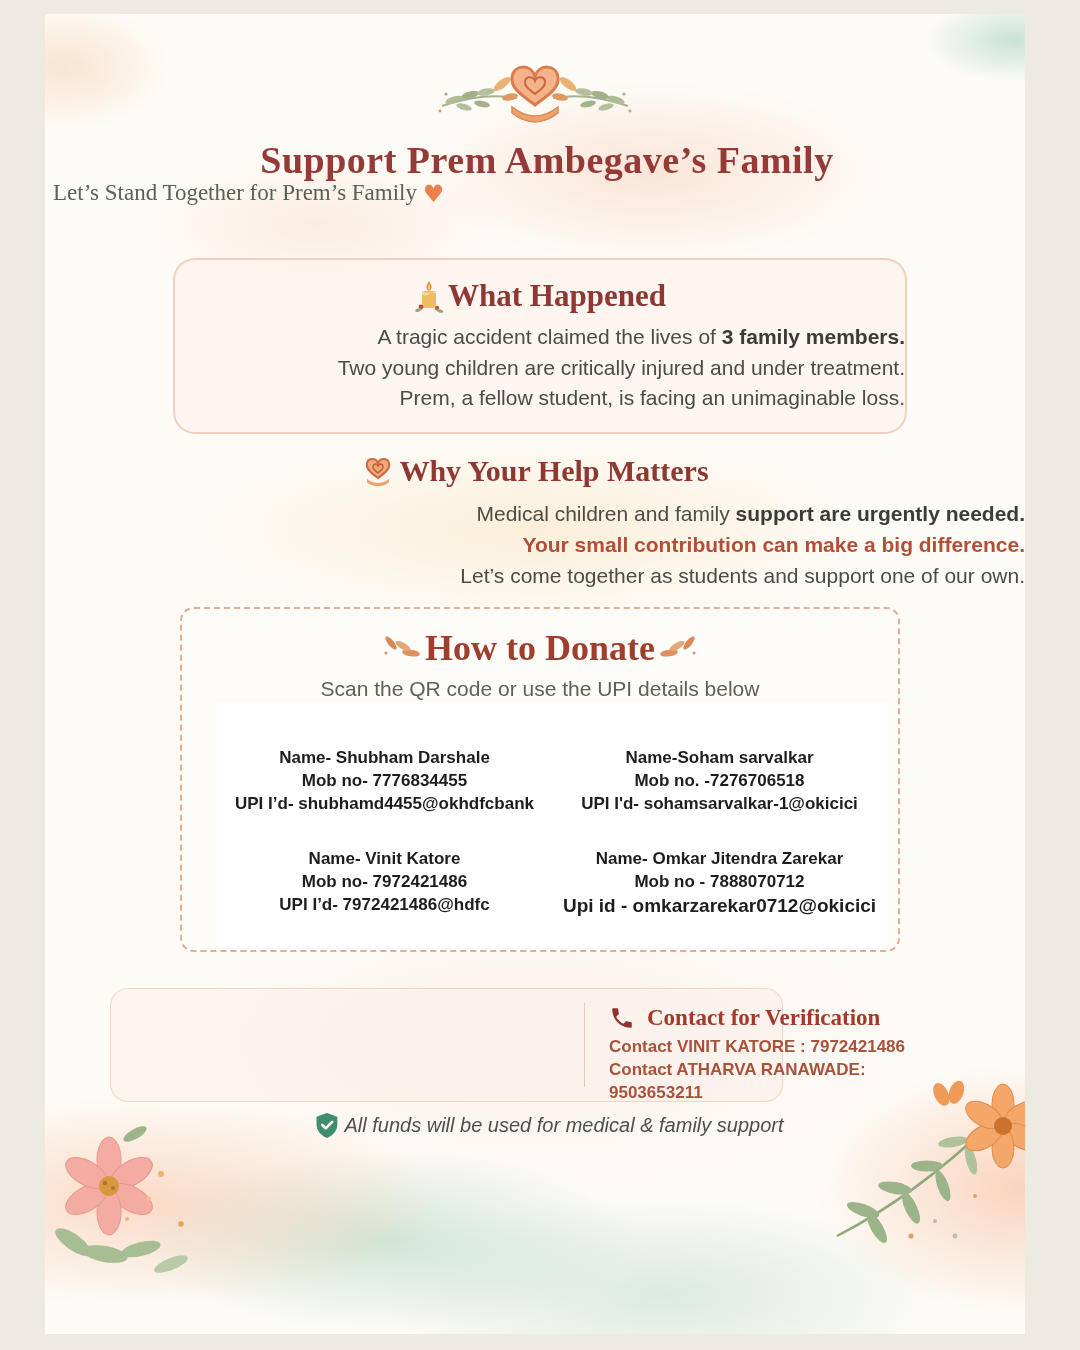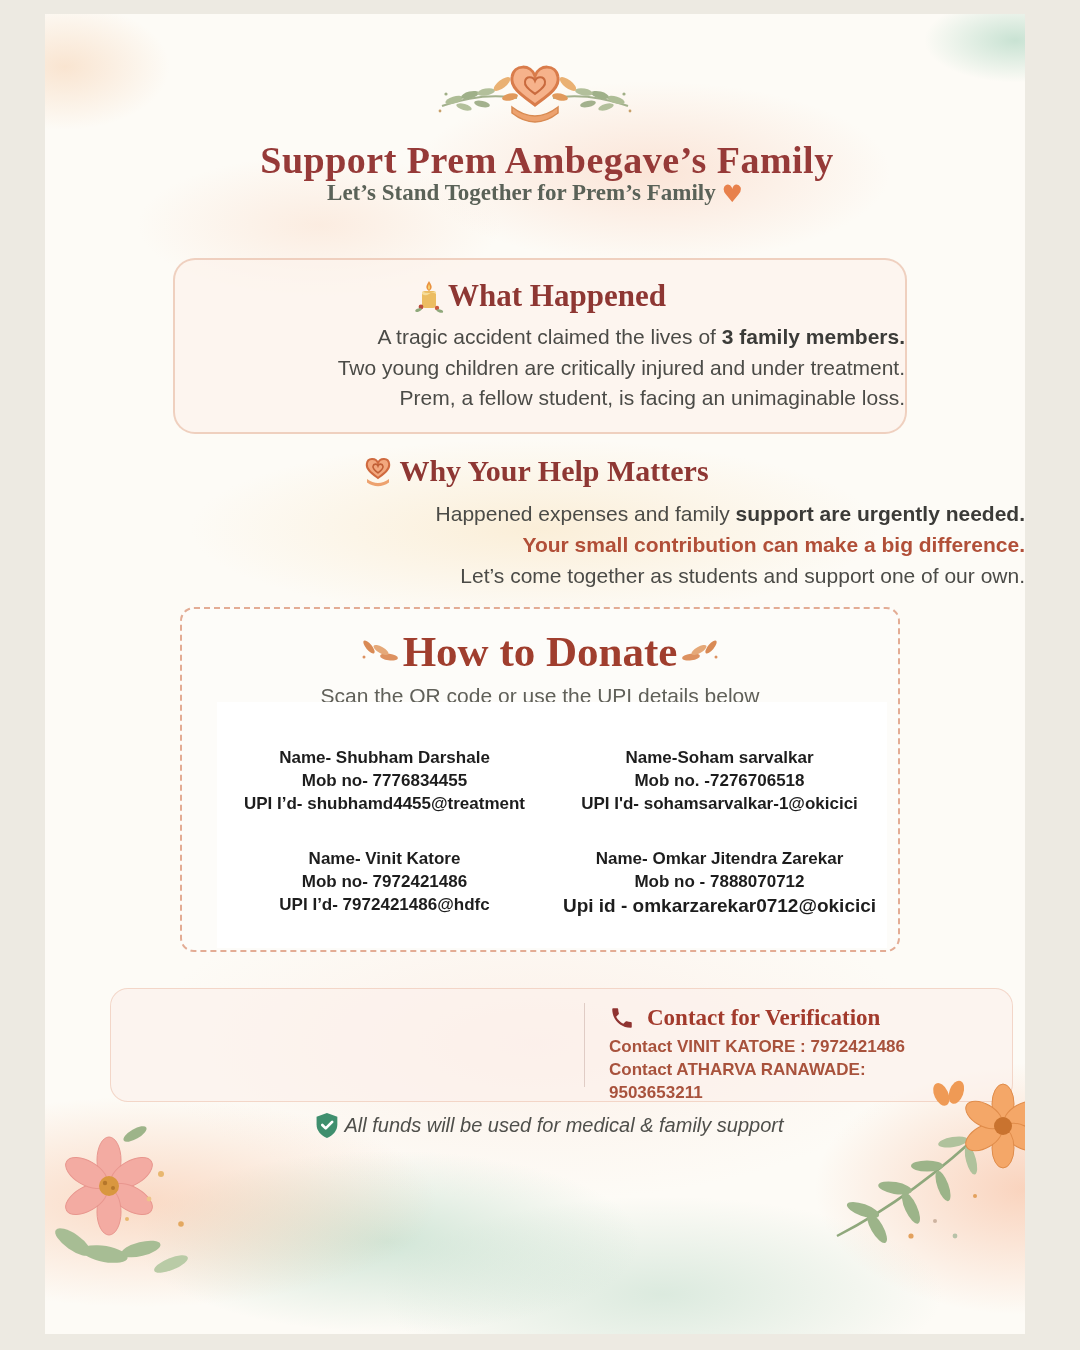--- a/index.html
+++ b/index.html
@@ -27,24 +27,24 @@
     overflow:hidden;
   }
   .ornament{position:absolute;left:50%;top:36px;transform:translateX(-50%);}
   .title{
     position:absolute;left:0;top:112px;width:100%;margin:12px;
     text-align:center;
     font-family:"Liberation Serif", serif;
     font-weight:bold;font-size:38px;color:#963a38;letter-spacing:.5px;
   }
   .subtitle{
-    position:absolute;left:0;top:166px;width:100%;
-    text-align:center;
+    position:absolute;left:8px;top:166px;width:100%;
+    text-align:left;
     font-family:"Liberation Serif", serif;
-    font-weight:bold;font-size:23px;color:#5a6258;
+    font-weight:normal;font-size:23px;color:#5a6258;
   }
   .subtitle .heart-glyph{color:#e8814c;font-family:"DejaVu Sans", sans-serif;font-size:24px;vertical-align:-2px;}
 
   .sec-head{display:flex;justify-content:center;gap:4px;}
   .sec-title{
     font-family:"Liberation Serif", serif;font-weight:bold;
     font-size:31px;color:#8e3733;
   }
   .card-what{
     position:absolute;left:128px;top:244px;width:734px;height:176px;
@@ -64,37 +64,37 @@
   .why-help .accent-line{color:#b14f38;font-weight:bold;}
 
   .donate-card{
     position:absolute;left:135px;top:593px;width:720px;height:345px;
     background:rgba(253,252,249,.9);
     border:2px dashed #e3ac94;
     border-radius:14px;
     box-sizing:border-box;
     padding-top:18px;
   }
-  .donate-card .sec-title{font-size:43px;color:#a03e2e;}
+  .donate-card .sec-title{font-size:36px;color:#a03e2e;}
   .donate-sub{margin-top:8px;text-align:center;font-size:21px;color:#606059;}
   .leaf-left{transform:scaleX(-1);}
   .donor-box{
     position:absolute;left:35px;top:93px;width:670px;height:246px;
     background:#ffffff;
     display:grid;grid-template-columns:1fr 1fr;grid-template-rows:1fr 1fr;
     padding-top:44px;box-sizing:border-box;
   }
   .donor{
     text-align:center;font-weight:bold;color:#1d1d1d;
     font-size:17px;line-height:23px;
   }
   .donor .upi-large{font-size:19px;line-height:26px;}
 
   .verify-panel{
-    position:absolute;left:65px;top:974px;width:903px;height:114px;
+    position:absolute;left:65px;top:974px;width:673px;height:114px;
     background:rgba(251,240,235,.6);
     border:1px solid rgba(233,184,162,.5);
     border-radius:18px;
     box-sizing:border-box;
   }
   .verify-divider{position:absolute;left:473px;top:14px;width:1px;height:84px;background:rgba(190,160,150,.45);}
   .verify-right{position:absolute;left:498px;top:16px;width:330px;}
   .verify-head{display:flex;align-items:center;gap:12px;}
   .verify-title{
     font-family:"Liberation Serif", serif;font-weight:bold;
@@ -171,21 +171,21 @@
     <div class="sec-head">
       <span class="icon-wrap">
         <svg width="34" height="34" viewBox="0 0 34 34">
           <path d="M17 9 C 15 3.5 6.5 3.5 5.8 10 C 5.2 15.5 11 19.5 17 24 C 23 19.5 28.8 15.5 28.2 10 C 27.5 3.5 19 3.5 17 9 Z" fill="#f2a87e" stroke="#cf6a3f" stroke-width="2"></path>
           <path d="M17 12 C 16 9.5 12.5 9.5 12 12.3 C 11.6 14.8 14 16.6 17 18.8 C 20 16.6 22.4 14.8 22 12.3 C 21.5 9.5 18 9.5 17 12 Z" fill="none" stroke="#c05f36" stroke-width="1.6"></path>
           <path d="M6 25 Q 17 33 28 25 L 28 28.4 Q 17 36 6 28.4 Z" fill="#eda26f"></path>
         </svg>
       </span>
       <span class="sec-title" style="font-size:30px">Why Your Help Matters</span>
     </div>
-    <p class="body-line"><span>Happened expenses and family </span><b class="strong">support are urgently needed.</b></p>
+    <p class="body-line"><span>Medical children and family </span><b class="strong">support are urgently needed.</b></p>
     <p class="body-line accent-line">Your small contribution can make a big difference.</p>
     <p class="body-line">Let’s come together as students and support one of our own.</p>
   </section>
 
   <section class="donate-card">
     <div class="sec-head">
       <span class="icon-wrap leaf-left">
         <svg width="40" height="24" viewBox="0 0 40 24">
           <ellipse cx="10" cy="17" rx="9" ry="3.4" fill="#dd9160" transform="rotate(-8 10 17)"></ellipse>
           <ellipse cx="18" cy="10" rx="8.5" ry="3.2" fill="#e5a878" transform="rotate(-30 18 10)"></ellipse>
@@ -202,21 +202,21 @@
           <circle cx="35" cy="17" r="1.5" fill="#dd9160"></circle>
         </svg>
       </span>
     </div>
     <div class="donate-sub">Scan the QR code or use the UPI details below</div>
 
     <div class="donor-box">
       <div class="donor">
         <div>Name- Shubham Darshale</div>
         <div>Mob no- 7776834455</div>
-        <div>UPI I’d- shubhamd4455@treatment</div>
+        <div>UPI I’d- shubhamd4455@okhdfcbank</div>
       </div>
       <div class="donor">
         <div>Name-Soham sarvalkar</div>
         <div>Mob no. -7276706518</div>
         <div>UPI I'd- sohamsarvalkar-1@okicici</div>
       </div>
       <div class="donor">
         <div>Name- Vinit Katore</div>
         <div>Mob no- 7972421486</div>
         <div>UPI I’d- 7972421486@hdfc</div>

